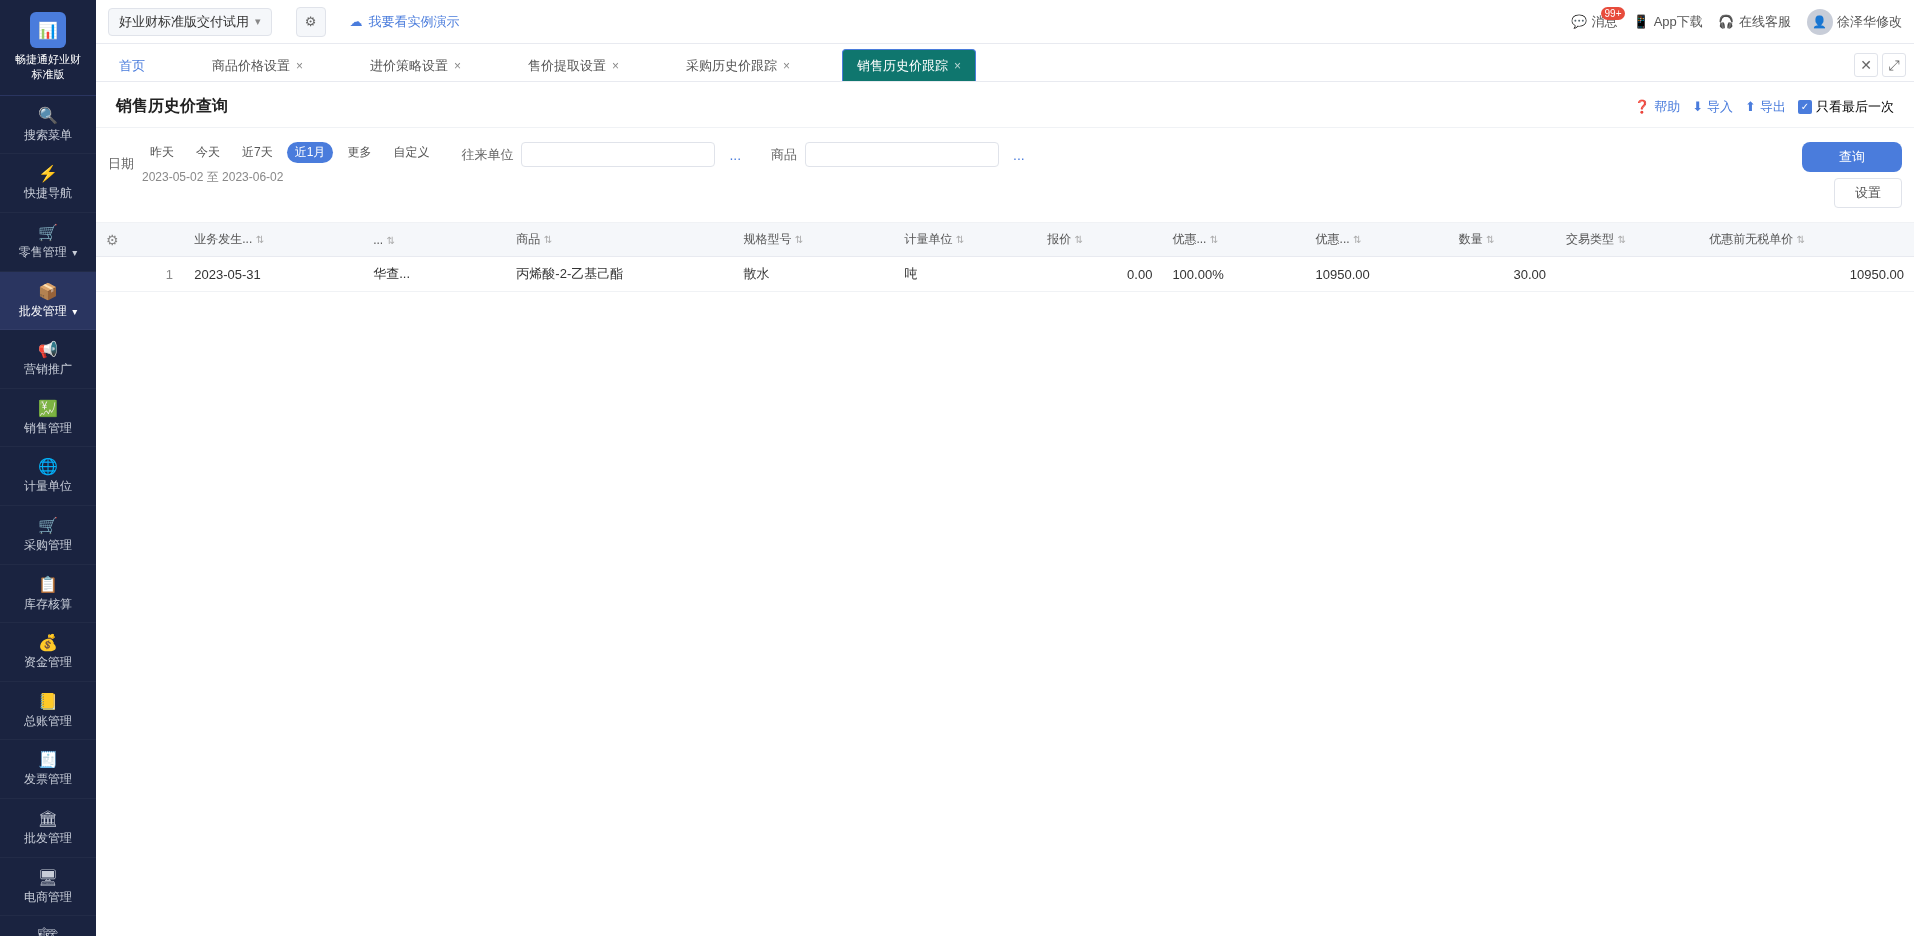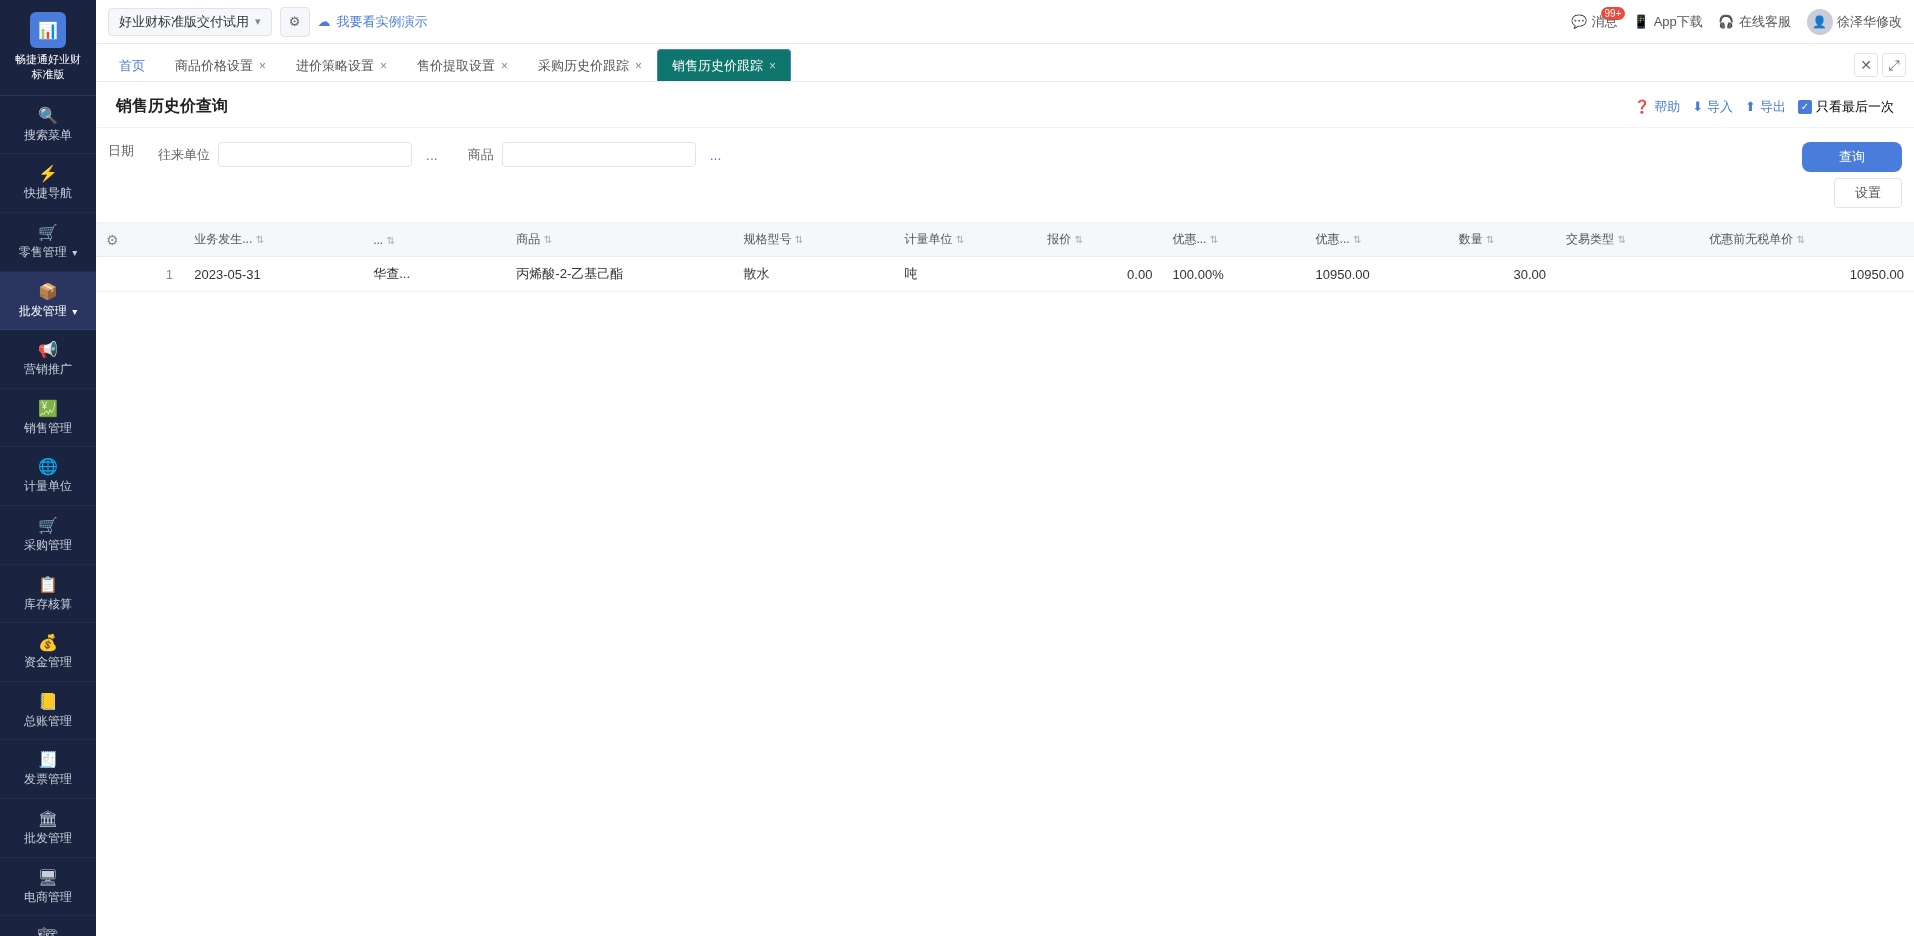--- a/index.html
+++ b/index.html
@@ -61,21 +61,21 @@
     .topbar {
       background: #fff;
       height: 44px;
       display: flex;
       align-items: center;
       padding: 0 12px;
       border-bottom: 1px solid #e8eaf0;
       flex-shrink: 0;
     }
     .topbar-left {
-      display: flex; align-items: center; gap: 8px;
+      display: flex; align-items: center; gap: 24px;
       flex: 1;
     }
     .topbar-selector {
       display: flex; align-items: center; gap: 6px;
       background: #f5f7fa; border: 1px solid #e0e3ea;
       border-radius: 4px; padding: 4px 10px;
       cursor: pointer; font-size: 13px; color: #333;
     }
     .topbar-selector .chevron { font-size: 11px; color: #888; }
     .topbar-settings-btn {
@@ -394,21 +394,21 @@
         <span>在线客服</span>
       </div>
       <div class="topbar-right-item">
         <div class="user-avatar">👤</div>
         <span>徐泽华修改</span>
       </div>
     </div>
   </div>
 
   <div class="tabbar">
-    <div id="tab-list" style="display:flex;align-items:flex-end;">
+    <div id="tab-list" style="display:flex;align-items:flex-end;gap:37px;">
         <div class="tab-item" style="color: rgb(74, 124, 220);">
           <span>首页</span>
         </div>
         <div class="tab-item">
       <span>商品价格设置</span>
       <span class="tab-close">×</span>
     </div>
         <div class="tab-item">
       <span>进价策略设置</span>
       <span class="tab-close">×</span>
@@ -454,20 +454,31 @@
           <span>只看最后一次</span>
         </div>
       </div>
     </div>
 
     <div class="search-area">
       <div class="search-row">
 
         <div class="search-field">
           <span class="search-field-label">日期</span>
+          <div class="date-filter">
+            <div class="date-filter-row" id="date-options-row">
+                <span class="date-btn">昨天</span>
+                <span class="date-btn">今天</span>
+                <span class="date-btn">近7天</span>
+                <span class="date-btn active">近1月</span>
+                <span class="date-btn">更多</span>
+                <span class="date-btn">自定义</span>
+              </div>
+            <div class="date-range-text">2023-05-02 至 2023-06-02</div>
+          </div>
         </div>
 
         <div class="search-field">
           <span class="search-field-label">往来单位</span>
           <input class="search-input-field" type="text" value="" style="">
           <span class="dots-btn">...</span>
         </div>
 
         <div class="search-field">
           <span class="search-field-label">商品</span>

